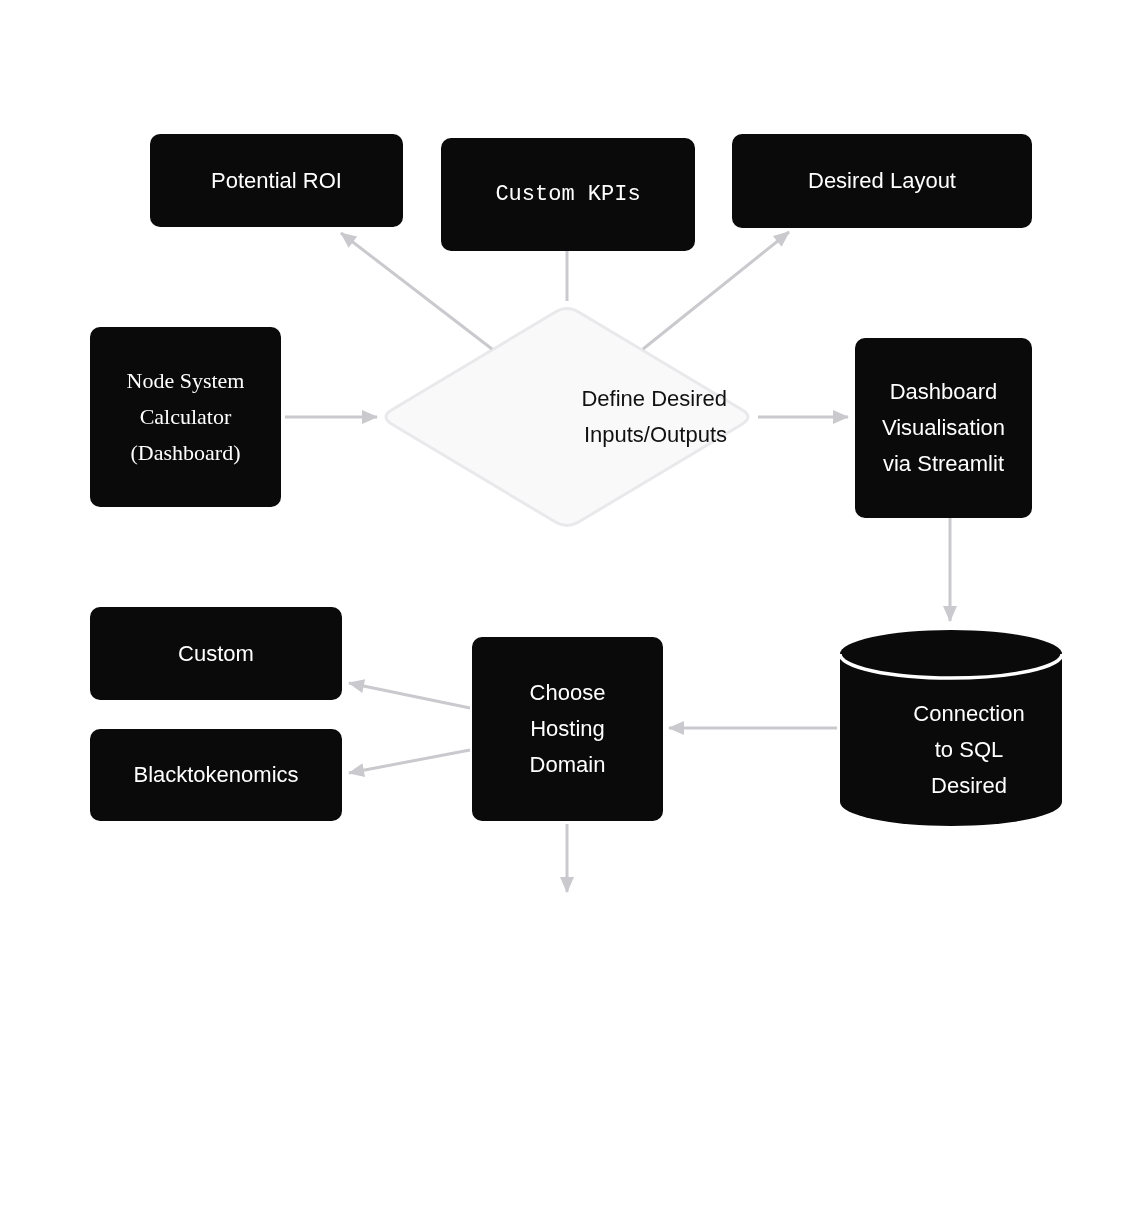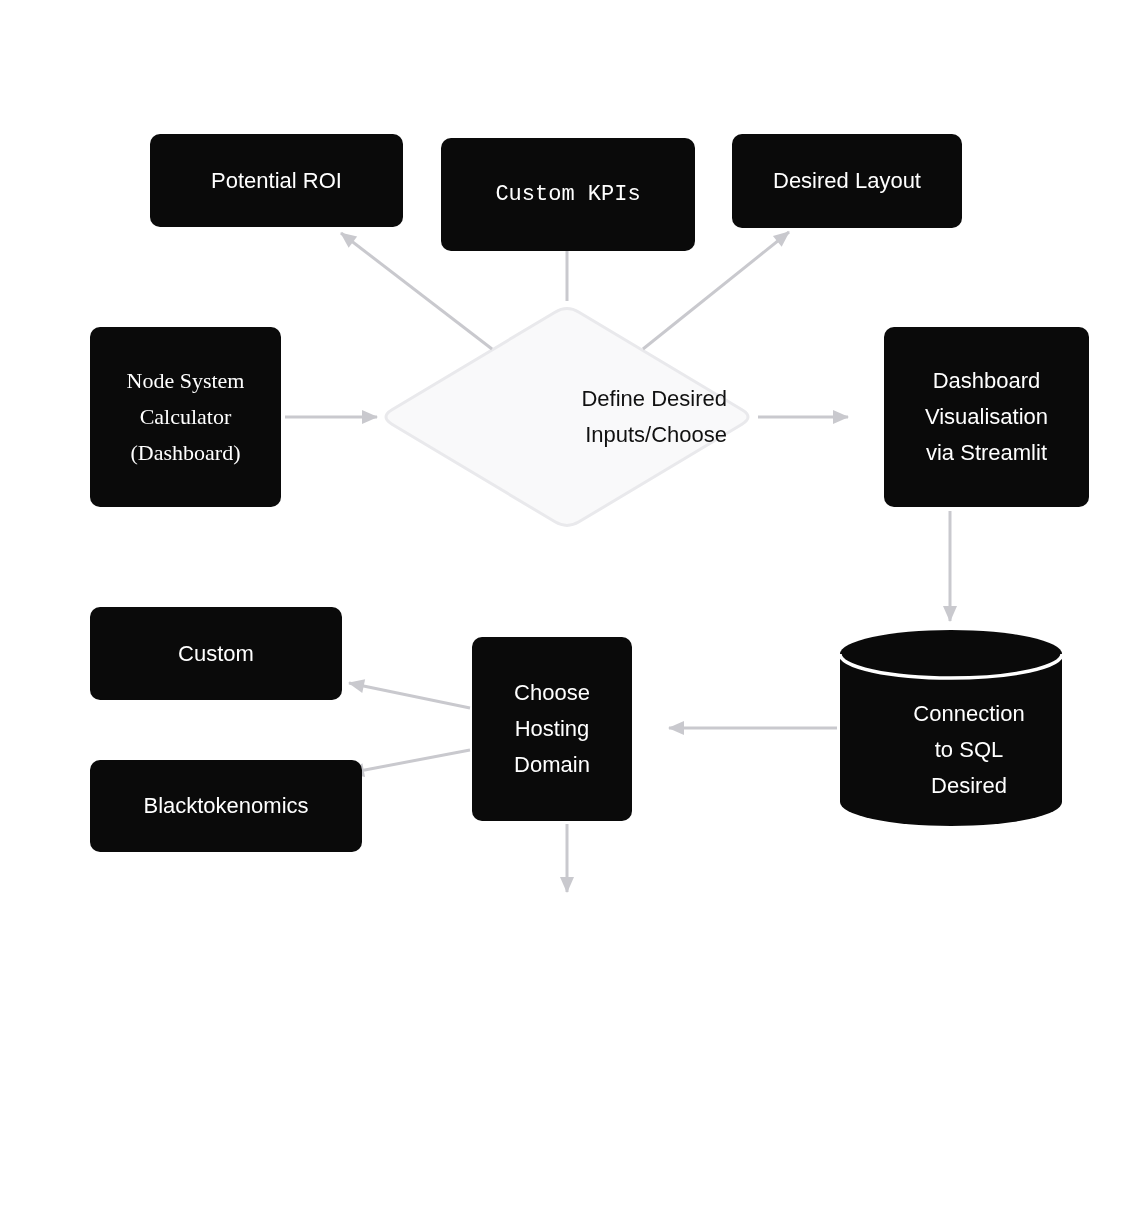--- a/index.html
+++ b/index.html
@@ -52,26 +52,26 @@
     font-size: 22px;
     line-height: 36px;
     pointer-events: none;
   }
   .diamond-label { color: #111111; align-items: flex-end; }
   .cylinder-label { color: var(--node-text, #ffffff); padding-left: 18px; }
 
   
   .n-potential-roi   { left: 150px; top: 134px; width: 253px; height: 93px; }
   .n-custom-kpis     { left: 441px; top: 138px; width: 254px; height: 113px; font-family: Liberation Mono, monospace; }
-  .n-desired-layout  { left: 732px; top: 134px; width: 230px; height: 94px; }
+  .n-desired-layout  { left: 732px; top: 134px; width: 300px; height: 94px; }
   .n-node-system     { left: 90px;  top: 327px; width: 191px; height: 180px; font-family: Liberation Serif, serif; }
-  .n-dashboard-vis   { left: 855px; top: 327px; width: 205px; height: 180px; margin-left: 29px; }
+  .n-dashboard-vis   { left: 855px; top: 338px; width: 177px; height: 180px; }
   .n-custom          { left: 90px;  top: 607px; width: 252px; height: 93px; text-align: center; }
-  .n-blacktokenomics { left: 90px;  top: 760px; width: 272px; height: 92px; }
-  .n-choose-hosting  { left: 472px; top: 637px; width: 160px; height: 184px; }
+  .n-blacktokenomics { left: 90px;  top: 729px; width: 252px; height: 92px; }
+  .n-choose-hosting  { left: 472px; top: 637px; width: 191px; height: 184px; }
   .n-upload-vps      { left: 472px; top: 898px; width: 191px; height: 185px; }
   .l-diamond         { left: 407px; top: 375px; width: 320px; height: 84px; }
   .l-cylinder        { left: 841px; top: 690px; width: 220px; height: 120px; }
 </style>
 </head>
 <body>
 
 <div class="canvas">
 
   <svg class="layer" width="1136" height="1218" viewBox="0 0 1136 1218">
@@ -133,21 +133,21 @@
 
   <div class="node n-choose-hosting">
     <div>Choose</div>
     <div>Hosting</div>
     <div>Domain</div>
   </div>
 
 
   <div class="shape-label diamond-label l-diamond">
     <div>Define Desired</div>
-    <div>Inputs/Choose</div>
+    <div>Inputs/Outputs</div>
   </div>
 
   <div class="shape-label cylinder-label l-cylinder">
     <div>Connection</div>
     <div>to SQL</div>
     <div>Desired</div>
   </div>
 
 </div>
 

